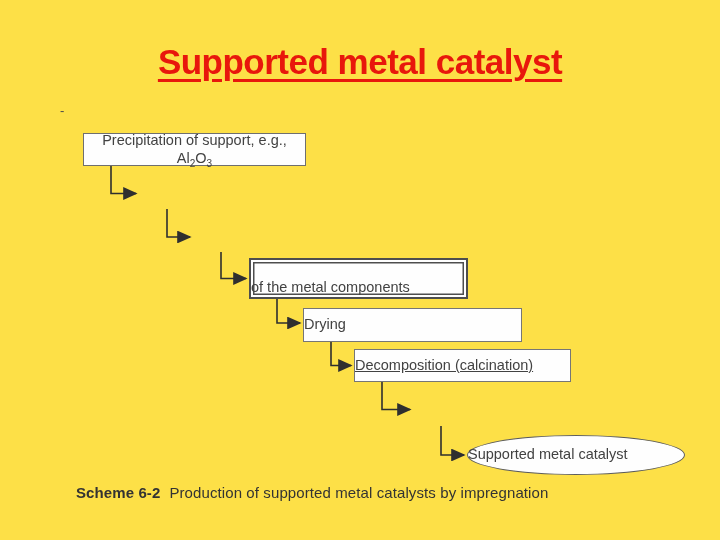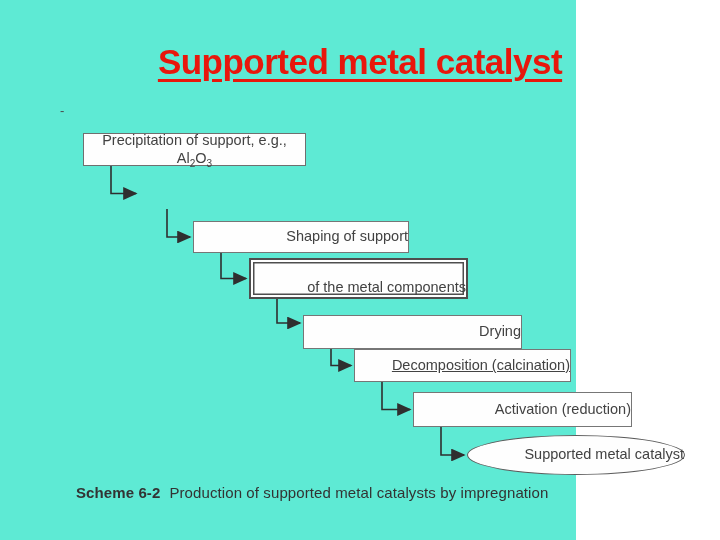--- a/index.html
+++ b/index.html
@@ -6,23 +6,23 @@
     margin: 0;
     padding: 0;
     width: 720px;
     height: 540px;
     background: #ffffff;
     font-family: "Liberation Sans", "DejaVu Sans", sans-serif;
     overflow: hidden;
   }
   .slide {
     position: relative;
-    width: 576px;
+    width: 720px;
     height: 540px;
-    background: #5eead4;
+    background: #fde047;
   }
   .slide-title {
     position: absolute;
     top: 42px;
     left: 0;
     width: 720px;
     text-align: center;
     font-size: 35px;
     font-weight: 700;
     color: #e8170c;
@@ -49,35 +49,35 @@
     top: 0;
     pointer-events: none;
   }
   .flow-box {
     position: absolute;
     box-sizing: border-box;
     border: 1.6px solid #767676;
     background: #fefefe;
     display: flex;
     align-items: center;
-    justify-content: flex-end;
+    justify-content: flex-start;
     font-size: 14.5px;
     color: #424242;
     text-align: center;
     line-height: 1.2;
   }
   .step-0 { left: 83px;  top: 133px; width: 223px; height: 33px; border-color: #6f6f6f; }
   .step-1 { left: 139px; top: 177px; width: 218px; height: 33px; }
   .step-2 { left: 193px; top: 221px; width: 216px; height: 32px; }
   .step-3 {
     left: 249px; top: 258px; width: 219px; height: 41px;
     border: 2px solid #4e4e4e;
     box-shadow: inset 0 0 0 2px #ffffff, inset 0 0 0 3.5px #4e4e4e;
   }
-  .step-4 { left: 303px; top: 315px; width: 219px; height: 34px; }
+  .step-4 { left: 303px; top: 308px; width: 219px; height: 34px; }
   .step-5 { left: 354px; top: 349px; width: 217px; height: 33px; text-decoration: underline; }
   .step-6 { left: 413px; top: 392px; width: 219px; height: 35px; }
   .step-7 {
     left: 467px; top: 435px; width: 218px; height: 40px;
     border-radius: 50%;
     border-color: #5d5d5d;
   }
   .box-label sub {
     font-size: 10px;
     line-height: 0;
@@ -122,42 +122,36 @@
       <polyline points="331,339 331,365.5 351,365.5" fill="none" stroke="#2f2f2f" stroke-width="1.6" marker-end="url(#arrowhead)"></polyline>
       <polyline points="382,381 382,409.5 410,409.5" fill="none" stroke="#2f2f2f" stroke-width="1.6" marker-end="url(#arrowhead)"></polyline>
       <polyline points="441,426 441,455 464,455" fill="none" stroke="#2f2f2f" stroke-width="1.6" marker-end="url(#arrowhead)"></polyline>
     </svg>
 
     <div class="flow-box step-0">
       <span class="box-label"><span>Precipitation of support, e.g., Al</span><sub>2</sub><span>O</span><sub>3</sub></span>
     </div>
 
 
-    <div class="flow-box step-2">
-      <span class="box-label">Shaping of support</span>
-    </div>
 
     <div class="flow-box step-3">
       <span class="box-label two-line">
         <br>
         <span>of the metal components</span>
       </span>
     </div>
 
     <div class="flow-box step-4">
       <span class="box-label">Drying</span>
     </div>
 
     <div class="flow-box step-5">
       <span class="box-label">Decomposition (calcination)</span>
     </div>
 
-    <div class="flow-box step-6">
-      <span class="box-label">Activation (reduction)</span>
-    </div>
 
     <div class="flow-box step-7">
       <span class="box-label">Supported metal catalyst</span>
     </div>
 
   </div>
 
   <div class="caption">
     <span class="caption-label">Scheme 6-2</span><span>Production of supported metal catalysts by impregnation</span>
   </div>

